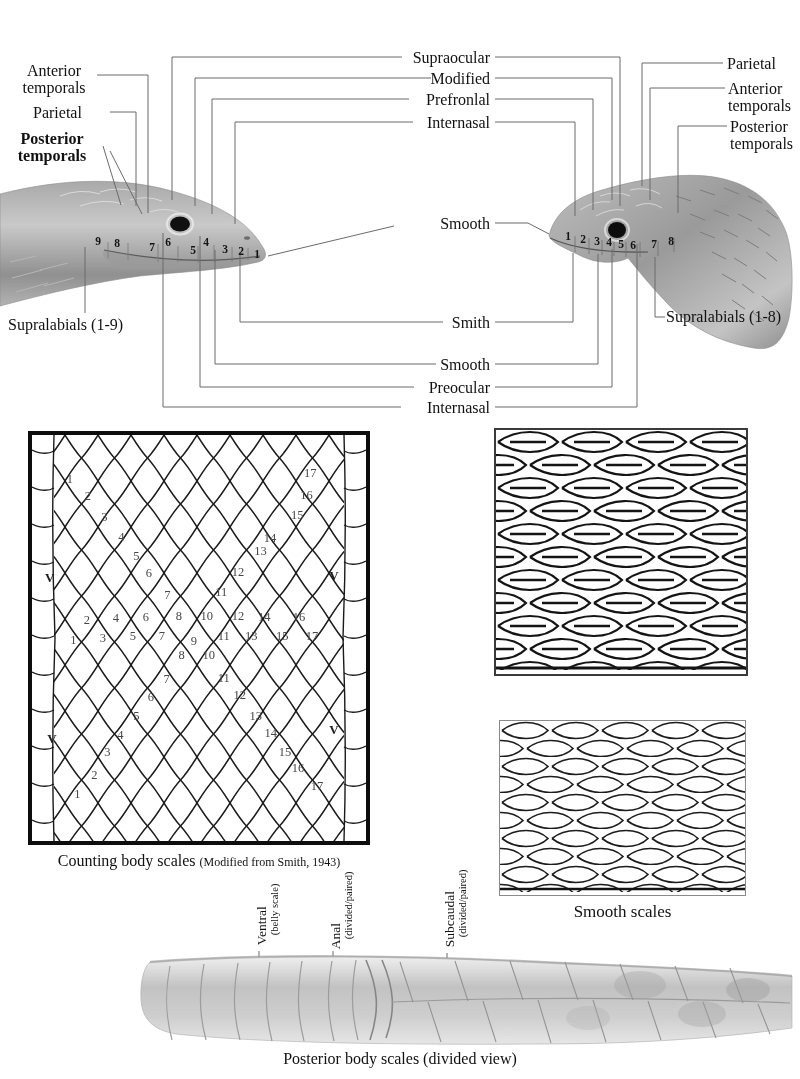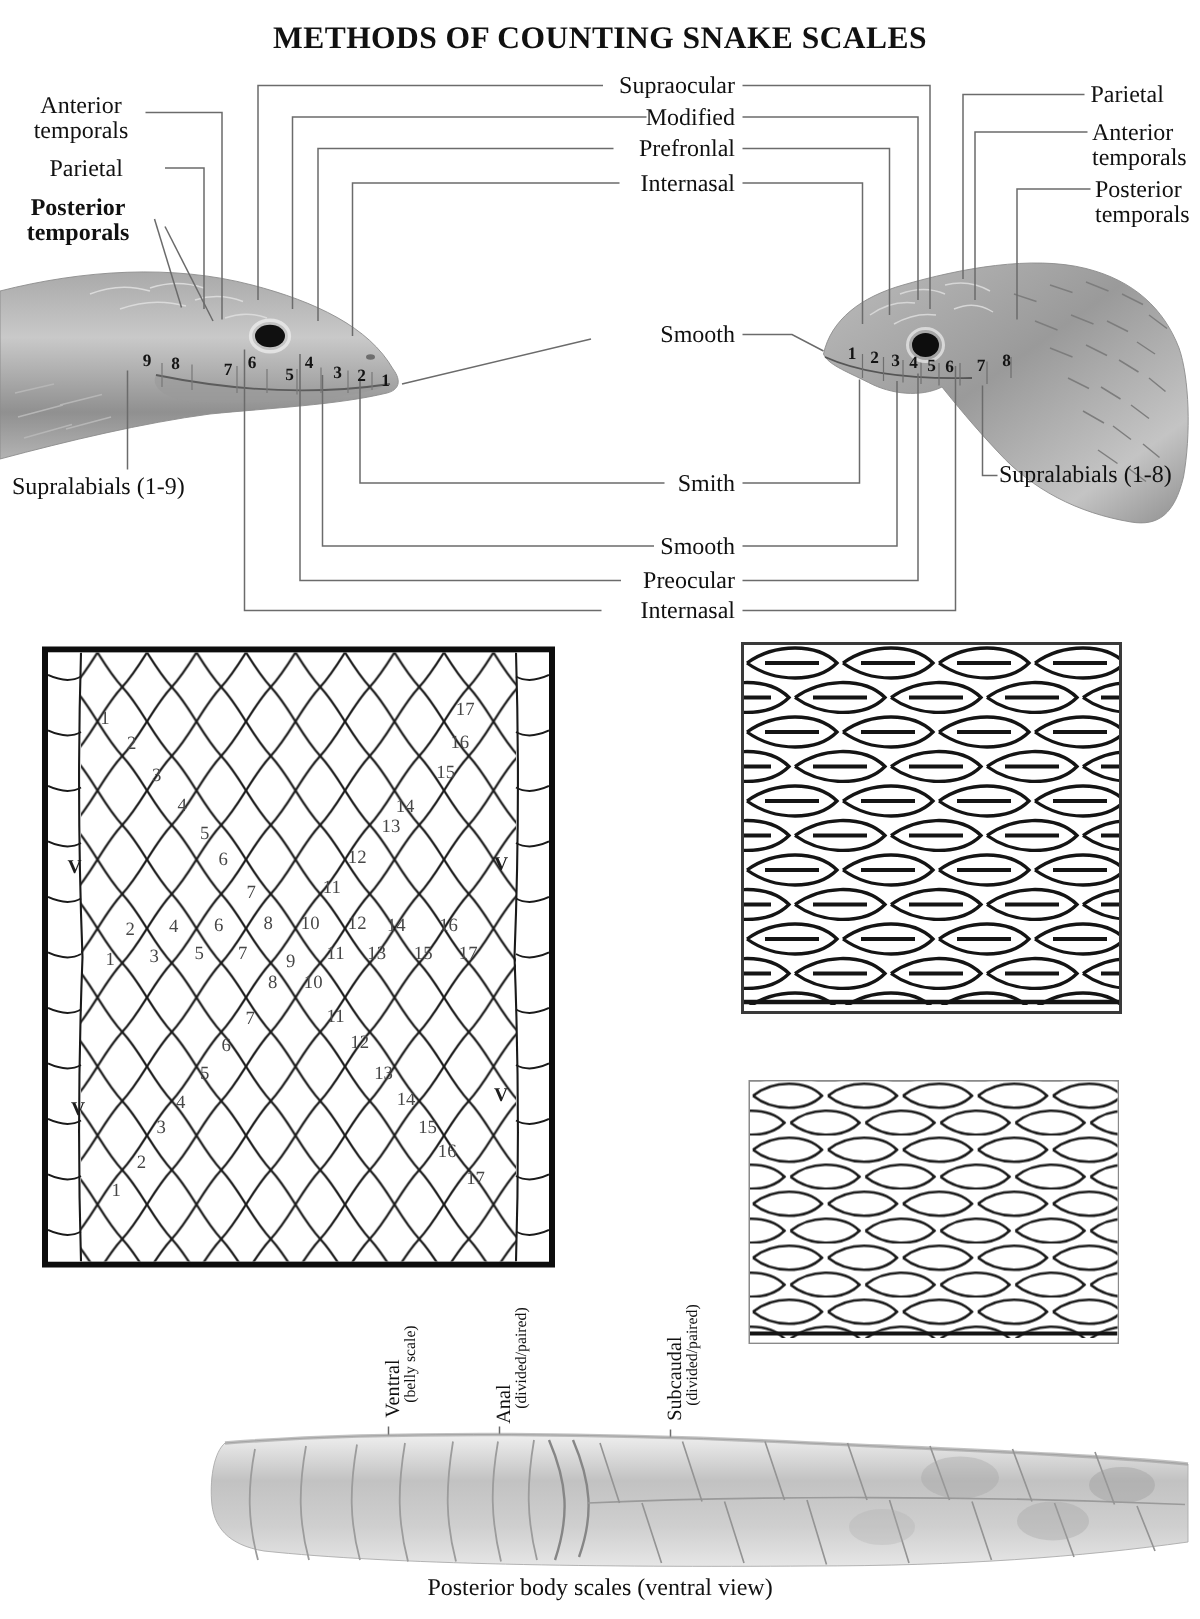--- a/index.html
+++ b/index.html
@@ -130,21 +130,20 @@
                M620,964 L633,1000 M675,966 L688,1001 M730,968 L743,1003
                M428,1002 L441,1042 M483,1001 L496,1042 M538,1000 L551,1043 M593,1000 L606,1042
                M648,1001 L661,1040 M703,1002 L716,1038 M758,1004 L770,1034" stroke="#949494" stroke-width="1.1" fill="none"></path>
       <ellipse cx="640" cy="985" rx="26" ry="14" fill="#a0a0a0" opacity="0.35"></ellipse>
       <ellipse cx="702" cy="1014" rx="24" ry="13" fill="#a0a0a0" opacity="0.35"></ellipse>
       <ellipse cx="748" cy="990" rx="22" ry="12" fill="#9a9a9a" opacity="0.4"></ellipse>
       <ellipse cx="588" cy="1018" rx="22" ry="12" fill="#ababab" opacity="0.3"></ellipse>
     </g>
   </svg>
 
-  <div class="abs title">METHODS OF COUNTING SNAKE SCALES</div>
 
   <div class="abs lbl" style="left:10px;top:62px;width:88px;text-align:center">Anterior
 temporals</div>
   <div class="abs lbl" style="left:33px;top:104px">Parietal</div>
   <div class="abs lbl bold" style="left:4px;top:130px;width:96px;text-align:center">Posterior
 temporals</div>
   <div class="abs lbl" style="left:8px;top:316px">Supralabials (1-9)</div>
 
   <div class="abs lbl center-lbl" style="top:49px">Supraocular</div>
   <div class="abs lbl center-lbl" style="top:70px">Modified</div>
@@ -269,20 +268,24 @@
         <span class="snum" style="left: 72%; top: 73.9%;">14</span>
         <span class="snum" style="left: 76.4%; top: 78.7%;">15</span>
         <span class="snum" style="left: 80.4%; top: 82.7%;">16</span>
         <span class="snum" style="left: 86.2%; top: 87.1%;">17</span>
         <span class="vmark" style="left: 4.2%; top: 34.8%;">V</span>
         <span class="vmark" style="left: 91.4%; top: 34.3%;">V</span>
         <span class="vmark" style="left: 4.9%; top: 75.5%;">V</span>
         <span class="vmark" style="left: 91.4%; top: 73.1%;">V</span>
       </div>
   </div>
+  <div class="abs caption" style="left:28px;top:852px;width:342px">
+    <span>Counting body scales</span>
+    <span class="sub">(Modified from Smith, 1943)</span>
+  </div>
 
   <div class="box keeled-box">
     <svg width="250" height="244" viewBox="0 0 250 244">
       <defs>
         <pattern id="kp" width="64" height="46" patternUnits="userSpaceOnUse">
           <g stroke="#141414" stroke-width="2.2" fill="#fff">
             <path d="M2,12 Q16,2 34,2 Q52,2 62,12 Q52,22 34,22 Q16,22 2,12"></path>
             <path d="M14,12 H50" stroke-width="2.6"></path>
           </g>
           <g transform="translate(-32,23)" stroke="#141414" stroke-width="2.2" fill="#fff">
@@ -314,28 +317,29 @@
           <g transform="translate(25,18)" stroke="#1c1c1c" stroke-width="1.7" fill="#fff">
             <path d="M2,9.5 Q12,1.5 26,1.5 Q40,1.5 48,9.5 Q40,17.5 26,17.5 Q12,17.5 2,9.5"></path>
           </g>
         </pattern>
       </defs>
       <rect width="245" height="174" fill="#fff"></rect>
       <rect x="-3" y="-3" width="254" height="174" fill="url(#sp)"></rect>
       <path d="M0,168 H245" stroke="#141414" stroke-width="2.6"></path>
     </svg>
   </div>
+  <div class="abs bigcap" style="left:499px;top:902px;width:247px">Smooth scales</div>
 
   <div class="vlabel" style="left:280px;top:920px;width:70px">
     <span class="main">Ventral</span>
     <span class="sub">(belly scale)</span>
   </div>
   <div class="vlabel" style="left:354px;top:924px;width:75px">
     <span class="main">Anal</span>
     <span class="sub">(divided/paired)</span>
   </div>
   <div class="vlabel" style="left:468px;top:922px;width:78px">
     <span class="main">Subcaudal</span>
     <span class="sub">(divided/paired)</span>
   </div>
 
-  <div class="abs caption" style="left:0;top:1050px;width:800px">Posterior body scales (ventral view)</div>
+  <div class="abs caption" style="left:0;top:1050px;width:800px">Posterior body scales (divided view)</div>
 </div>
 
 </body></html>

